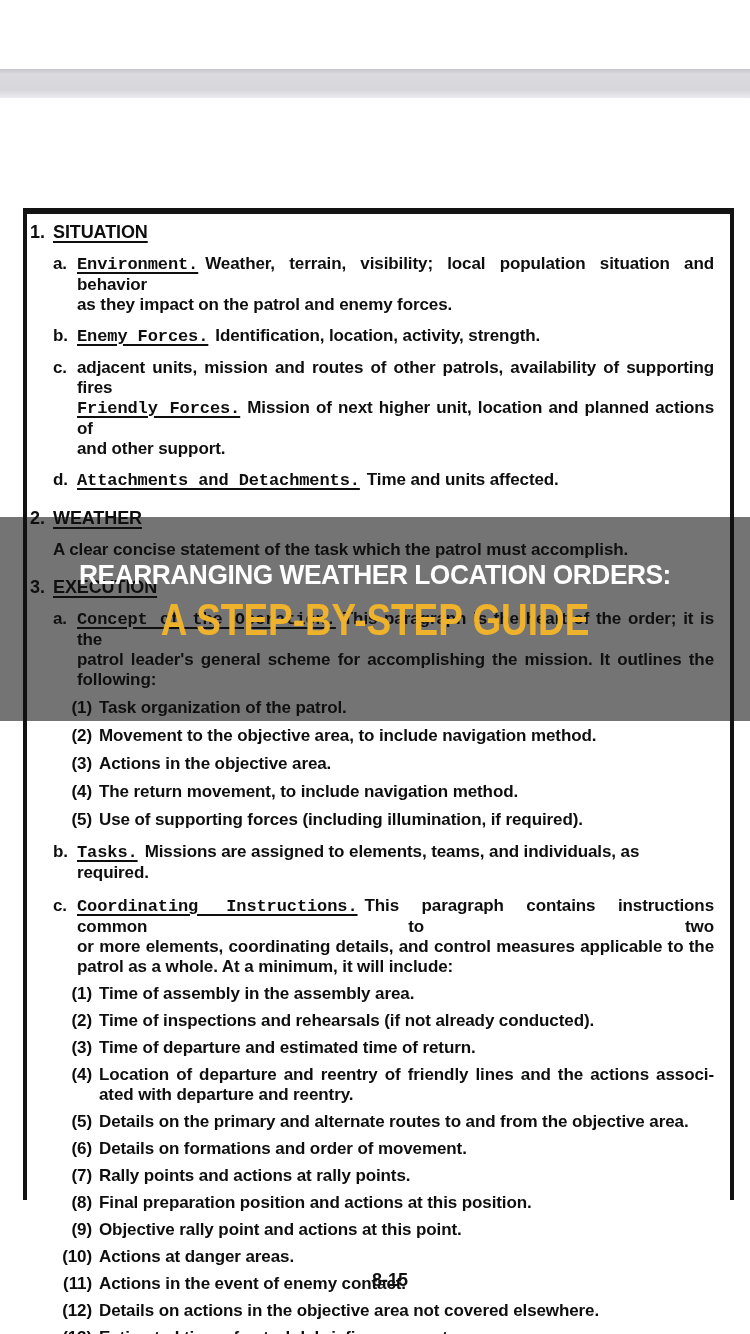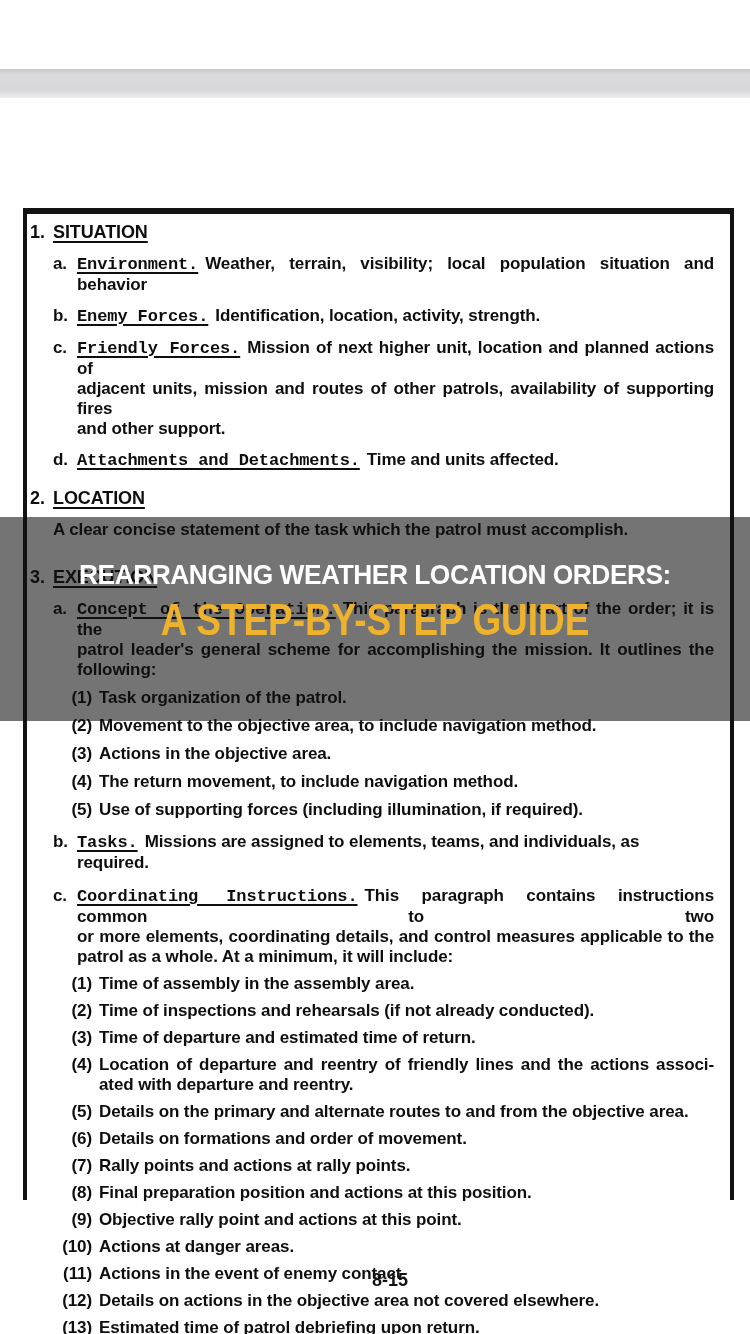--- a/index.html
+++ b/index.html
@@ -25,21 +25,21 @@
     letter-spacing:-0.1px;
   }
   .u{text-decoration:underline;text-underline-offset:3px;text-decoration-thickness:2px;}
   .shead{font-size:18px;line-height:22px;margin-bottom:11px;}
   .shead .snum{display:inline-block;width:23px;}
   .sec-gap{margin-top:16px;}
   .lpara{position:relative;padding-left:47px;margin-bottom:11px;}
   .lpara .ltr{position:absolute;left:23px;top:0;}
   .term{margin-right:7px;font-family:Liberation Mono, monospace;}
   .stretch{text-align:justify;text-align-last:justify;}
-  .mpara{margin-left:23px;margin-bottom:26px;}
+  .mpara{margin-left:23px;margin-bottom:16px;}
   .nitem{position:relative;padding-left:69px;margin-bottom:8px;}
   .nitem .nnum{position:absolute;left:0;top:0;width:62px;text-align:right;}
   .coord .nitem{margin-bottom:7px;}
   .gap-b{margin-top:12px;}
   .gap-c{margin-top:13px;margin-bottom:7px;}
   .mb8{margin-bottom:8px;}
   
   .overlay{
     position:absolute;left:0;top:517px;width:750px;height:204px;
     z-index:5;text-align:center;box-sizing:border-box;padding-top:44px;
@@ -65,41 +65,42 @@
 
 <div class="doc">
 
   <div class="shead">
     <span class="snum">1.</span><span class="u">SITUATION</span>
   </div>
 
   <div class="lpara">
     <span class="ltr">a.</span>
     <div class="stretch"><span class="u term">Environment.</span><span>Weather, terrain, visibility; local population situation and behavior</span></div>
+    <div>as they impact on the patrol and enemy forces.</div>
   </div>
 
   <div class="lpara">
     <span class="ltr">b.</span>
     <div><span class="u term">Enemy Forces.</span><span>Identification, location, activity, strength.</span></div>
   </div>
 
   <div class="lpara">
     <span class="ltr">c.</span>
+    <div class="stretch">adjacent units, mission and routes of other patrols, availability of supporting fires</div>
     <div class="stretch"><span class="u term">Friendly Forces.</span><span>Mission of next higher unit, location and planned actions of</span></div>
-    <div class="stretch">adjacent units, mission and routes of other patrols, availability of supporting fires</div>
     <div>and other support.</div>
   </div>
 
   <div class="lpara">
     <span class="ltr">d.</span>
     <div><span class="u term">Attachments and Detachments.</span><span>Time and units affected.</span></div>
   </div>
 
   <div class="shead sec-gap">
-    <span class="snum">2.</span><span class="u">LOCATION</span>
+    <span class="snum">2.</span><span class="u">WEATHER</span>
   </div>
   <div class="mpara">A clear concise statement of the task which the patrol must accomplish.</div>
 
   <div class="shead sec-gap">
     <span class="snum">3.</span><span class="u">EXECUTION</span>
   </div>
 
   <div class="lpara mb8" style="margin-bottom:8px;">
     <span class="ltr">a.</span>
     <div class="stretch"><span class="u term">Concept of the Operation.</span><span>This paragraph is the heart of the order; it is the</span></div>

